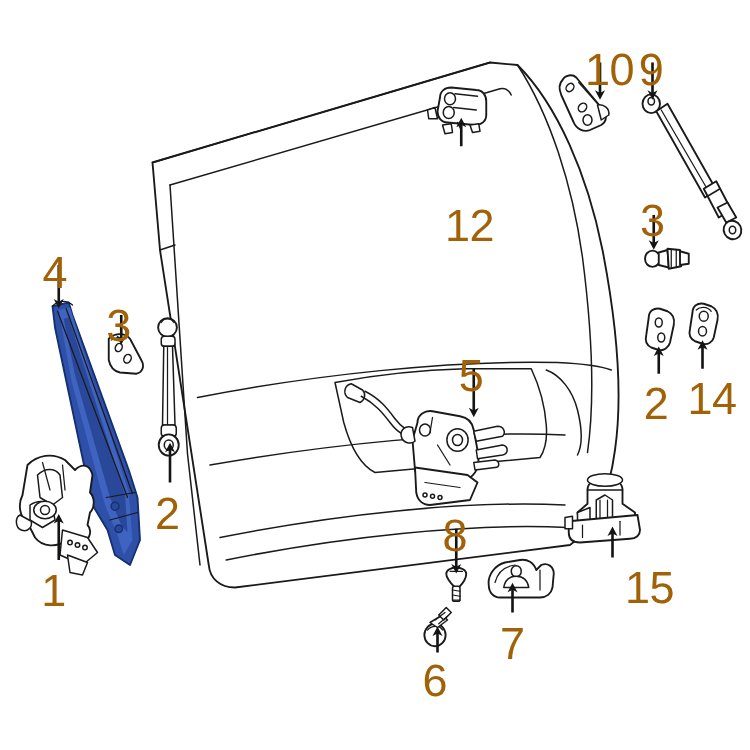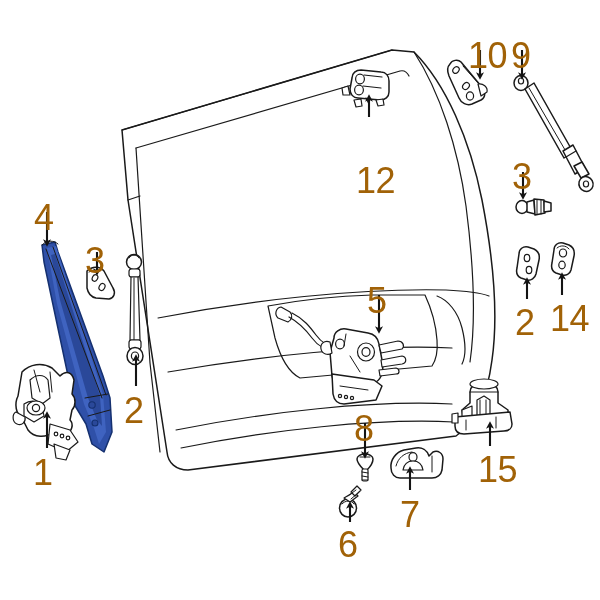--- a/index.html
+++ b/index.html
@@ -294,16 +294,16 @@
       <div class="callout" style="left: 367px; top: 283px;">5</div>
       <div class="callout" style="left: 338px; top: 527px;">6</div>
       <div class="callout" style="left: 400px; top: 497px;">7</div>
       <div class="callout" style="left: 354px; top: 411px;">8</div>
       <div class="callout" style="left: 511px; top: 38px;">9</div>
       <div class="callout" style="left: 468px; top: 38px;">10</div>
       <div class="callout" style="left: 512px; top: 159px;">3</div>
       <div class="callout" style="left: 356px; top: 122px; margin-top: 41px;">12</div>
       <div class="callout" style="left: 515px; top: 305px;">2</div>
       <div class="callout" style="left: 550px; top: 301px;">14</div>
-      <div class="callout" style="left: 478px; top: 452px;">15</div>
+      <div class="callout" style="left: 500px; top: 452px;">15</div>
     </div>
 
 </div>
 
 </body></html>

